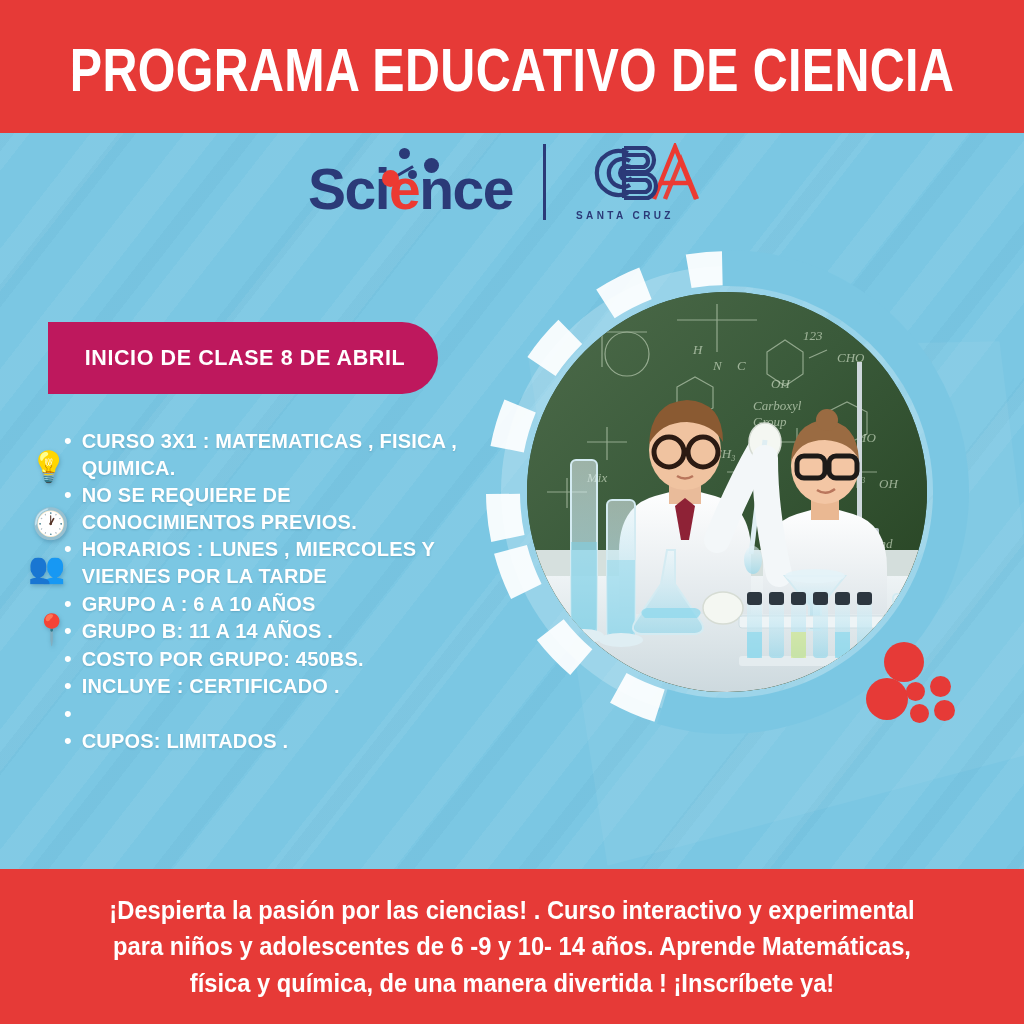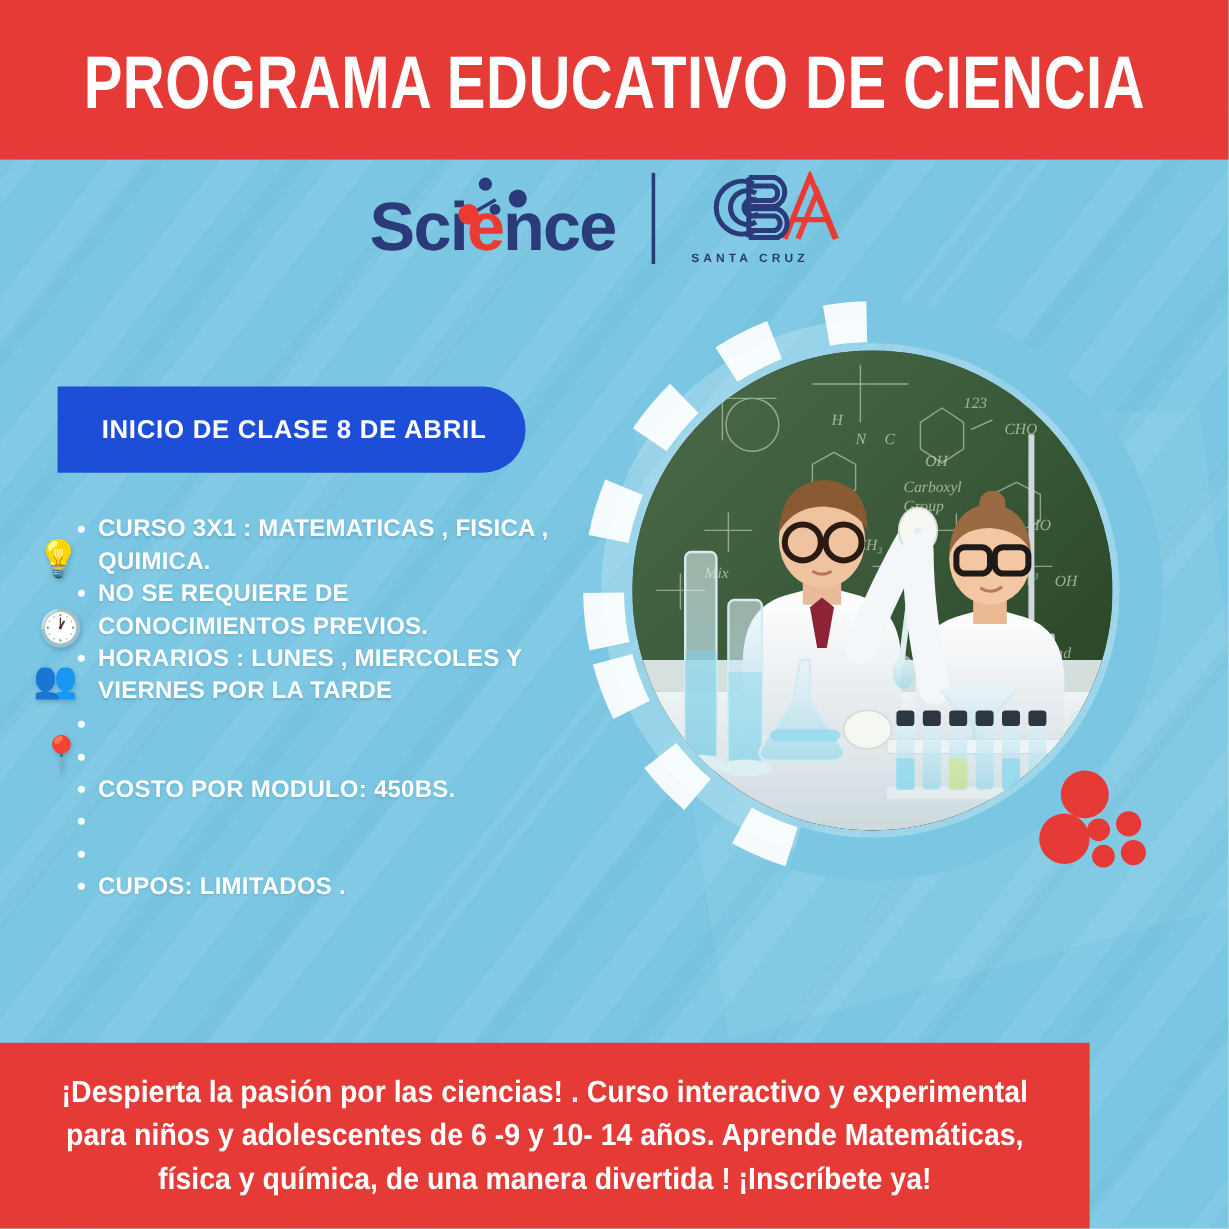--- a/index.html
+++ b/index.html
@@ -80,21 +80,21 @@
     transform-origin: center;
     white-space: nowrap;
     line-height: 1;
     padding-top: 6px;
   }
 
   
   .banner-bottom {
     position: absolute;
     left: 0; bottom: 0;
-    width: 908px; height: 155px;
+    width: 1024px; height: 155px;
     background: #e63a37;
     display: flex;
     align-items: center;
     justify-content: center;
   }
   .banner-bottom-text {
     color: #ffffff;
     font-family: "Liberation Sans Narrow", "Liberation Sans", sans-serif;
     font-weight: 700;
     font-size: 25.5px;
@@ -172,21 +172,21 @@
     font-size: 10px;
     letter-spacing: 3.4px;
     color: #2b3a78;
   }
 
   
   .badge {
     position: absolute;
     left: 48px; top: 322px;
     width: 390px; height: 72px;
-    background: #1d4ed8;
+    background: #be185d;
     border-radius: 0 36px 36px 0;
     display: flex;
     align-items: center;
     justify-content: center;
     padding: 0 22px 0 26px;
   }
   .badge-text {
     color: #ffffff;
     font-family: "Liberation Sans", sans-serif;
     font-weight: 700;
@@ -346,30 +346,33 @@
     <div class="bullet-row">
       <span class="bullet-dot">•</span>
       <span class="bullet-text">NO SE REQUIERE DE CONOCIMIENTOS PREVIOS.</span>
     </div>
     <div class="bullet-row">
       <span class="bullet-dot">•</span>
       <span class="bullet-text">HORARIOS : LUNES , MIERCOLES Y VIERNES POR LA TARDE</span>
     </div>
     <div class="bullet-row">
       <span class="bullet-dot">•</span>
-    </div>
-    <div class="bullet-row">
-      <span class="bullet-dot">•</span>
-    </div>
-    <div class="bullet-row">
-      <span class="bullet-dot">•</span>
-      <span class="bullet-text">COSTO POR MODULO: 450BS.</span>
-    </div>
-    <div class="bullet-row">
-      <span class="bullet-dot">•</span>
+      <span class="bullet-text">GRUPO A : 6 A 10  AÑOS</span>
+    </div>
+    <div class="bullet-row">
+      <span class="bullet-dot">•</span>
+      <span class="bullet-text">GRUPO B: 11 A 14 AÑOS .</span>
+    </div>
+    <div class="bullet-row">
+      <span class="bullet-dot">•</span>
+      <span class="bullet-text">COSTO POR GRUPO: 450BS.</span>
+    </div>
+    <div class="bullet-row">
+      <span class="bullet-dot">•</span>
+      <span class="bullet-text">INCLUYE : CERTIFICADO .</span>
     </div>
     <div class="bullet-row">
       <span class="bullet-dot">•</span>
     </div>
     <div class="bullet-row">
       <span class="bullet-dot">•</span>
       <span class="bullet-text">CUPOS: LIMITADOS .</span>
     </div>
   </div>
 

